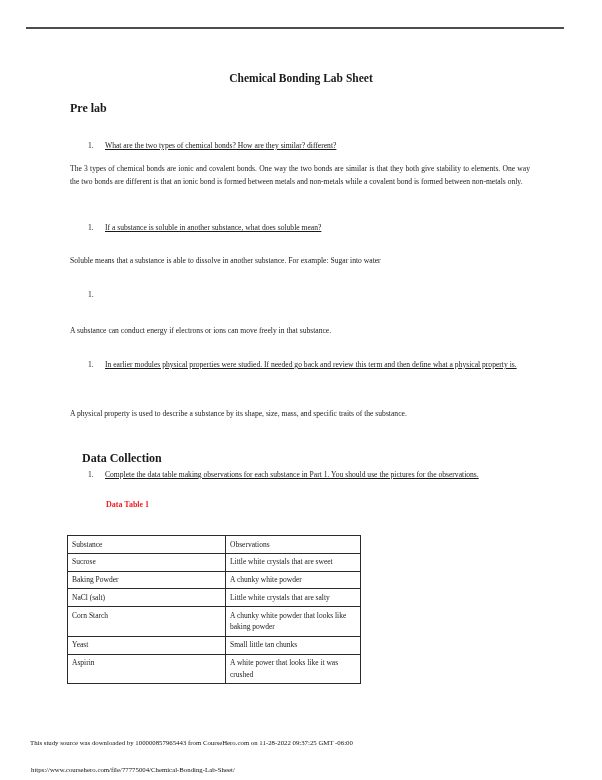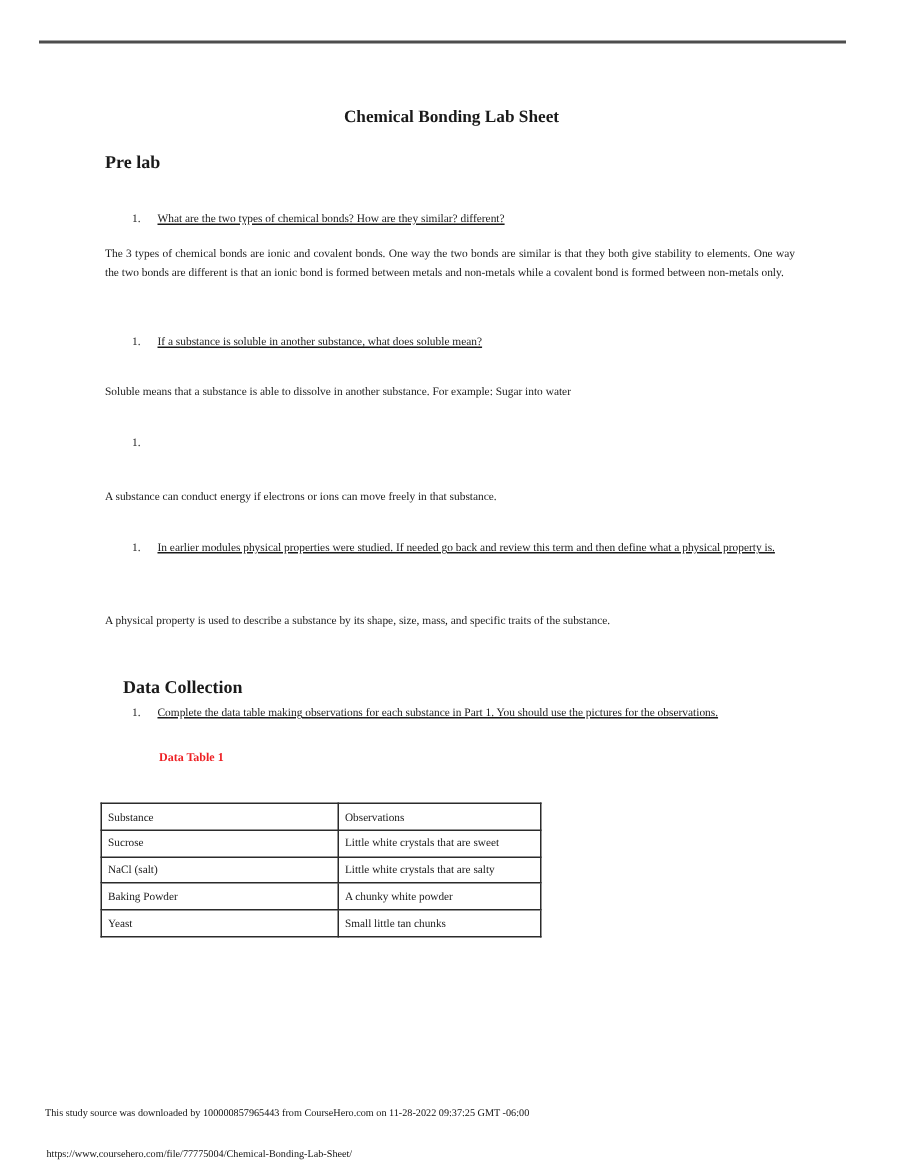--- a/index.html
+++ b/index.html
@@ -123,30 +123,38 @@
     <tbody>
       <tr>
         <td>Substance</td>
         <td>Observations</td>
       </tr>
       <tr>
         <td>Sucrose</td>
         <td>Little white crystals that are sweet</td>
       </tr>
       <tr>
+        <td>Baking Powder</td>
+        <td>A chunky white powder</td>
+      </tr>
+      <tr>
         <td>NaCl (salt)</td>
         <td>Little white crystals that are salty</td>
       </tr>
       <tr>
-        <td>Baking Powder</td>
-        <td>A chunky white powder</td>
+        <td>Corn Starch</td>
+        <td>A chunky white powder that looks like baking powder</td>
       </tr>
       <tr>
         <td>Yeast</td>
         <td>Small little tan chunks</td>
+      </tr>
+      <tr>
+        <td>Aspirin</td>
+        <td>A white power that looks like it was crushed</td>
       </tr>
     </tbody>
   </table>
 
   <div class="footer-line footer-download">This study source was downloaded by 100000857965443 from CourseHero.com on 11-28-2022 09:37:25 GMT -06:00</div>
   <div class="footer-line footer-url">https://www.coursehero.com/file/77775004/Chemical-Bonding-Lab-Sheet/</div>
 
 </div>
 
 </body></html>

